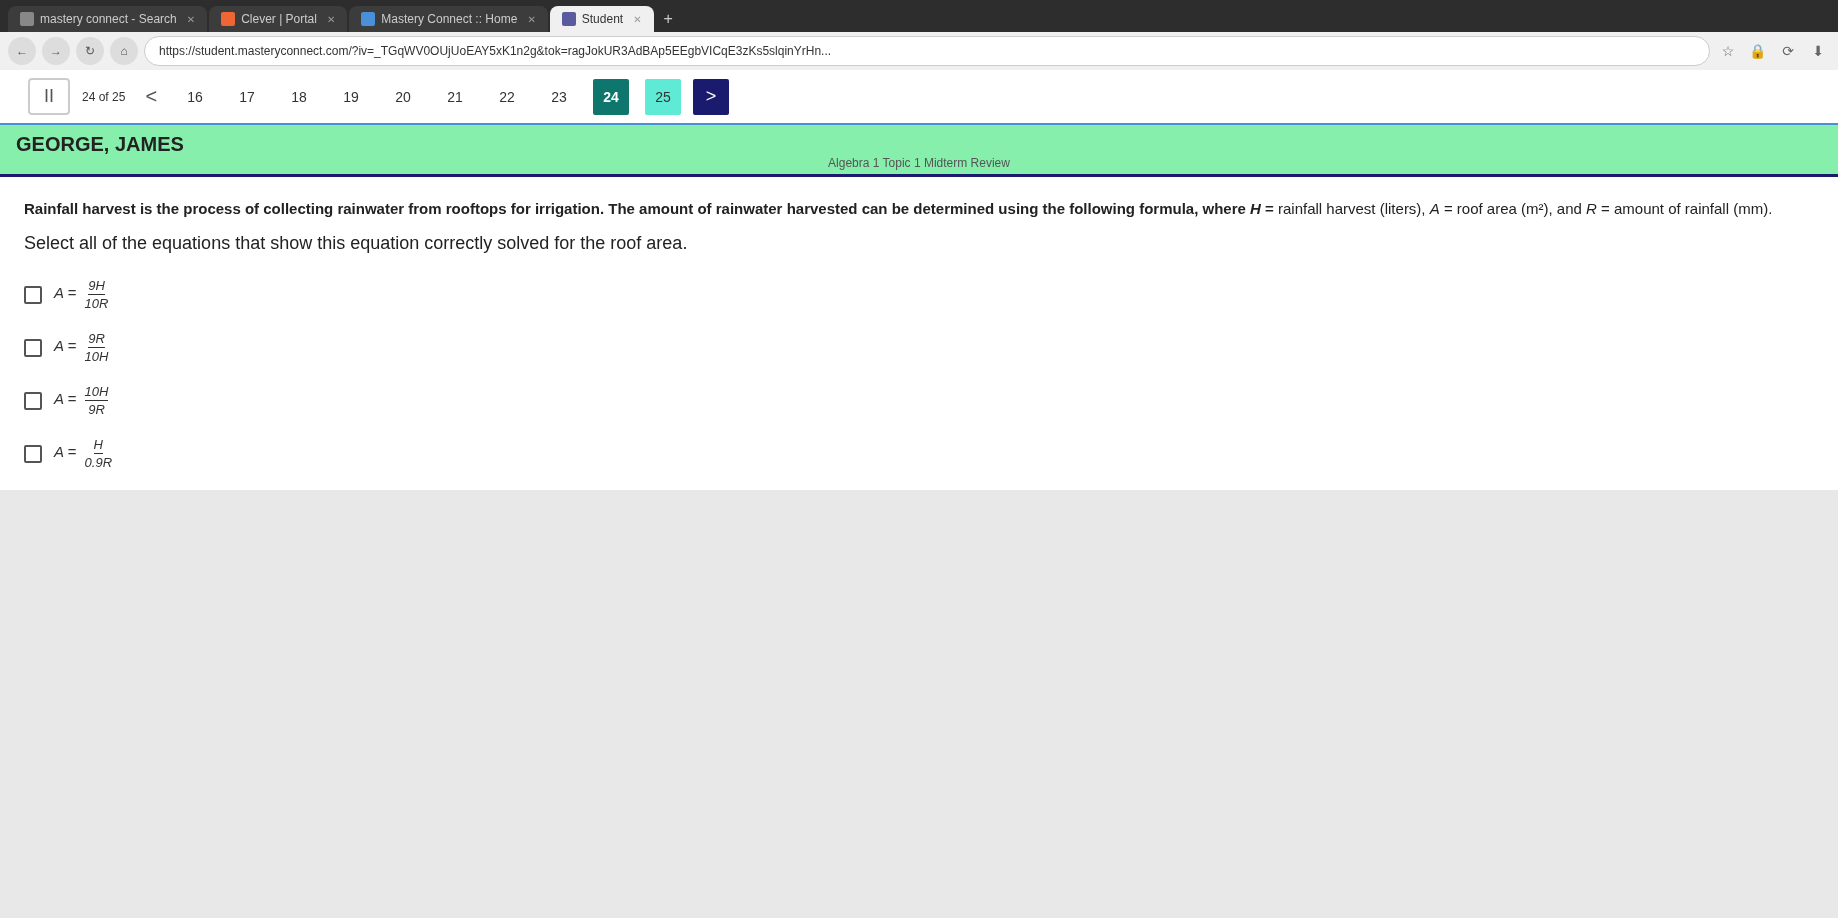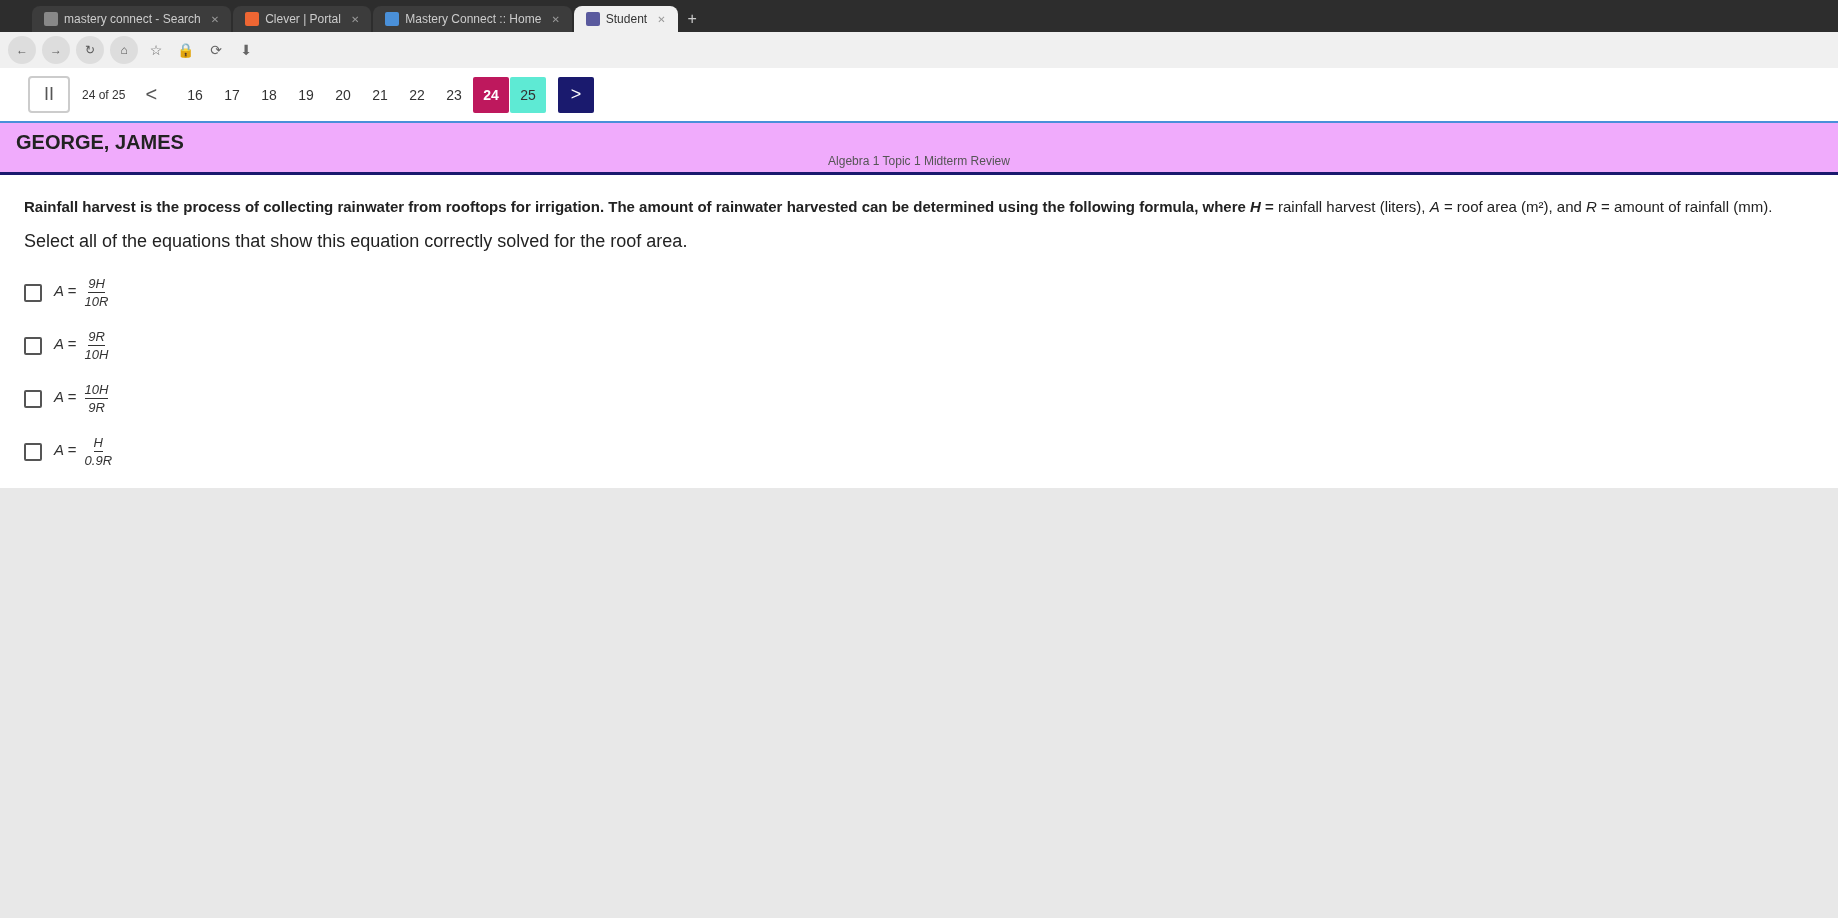--- a/index.html
+++ b/index.html
@@ -9,21 +9,20 @@
     .browser-chrome {
       background: #2d2d2d;
       padding: 6px 0 0 0;
       width: 100%;
     }
     .tab-bar {
       display: flex;
       align-items: flex-end;
       padding: 0 8px;
       gap: 2px;
-      margin-left: 24px;
     }
     .tab {
       display: flex;
       align-items: center;
       background: #3c3c3c;
       color: #ccc;
       padding: 6px 12px;
       border-radius: 8px 8px 0 0;
       font-size: 12px;
       gap: 6px;
@@ -113,53 +112,53 @@
       font-weight: 500;
     }
     .nav-arrow {
       font-size: 20px;
       color: #555;
       cursor: pointer;
       padding: 4px 8px;
     }
     .question-numbers {
       display: flex;
-      gap: 1px;
+      gap: 16px;
       align-items: flex-start;
     }
     .q-num {
       width: 36px; height: 36px;
       display: flex; align-items: center; justify-content: center;
       font-size: 14px;
       color: #333;
       cursor: pointer;
       border-radius: 2px;
     }
     .q-num.active {
-      background: #be185d;
+      background: #0f766e;
       color: white;
       font-weight: bold;
     }
     .q-num.next-active {
       background: #5eead4;
       color: #333;
     }
     .q-nav-next {
       background: #1a1a6e;
       color: white;
       width: 36px; height: 36px;
       display: flex; align-items: center; justify-content: center;
       border-radius: 2px;
       font-size: 18px;
       cursor: pointer;
     }
 
     
     .student-info {
-      background: #f0abfc;
+      background: #86efac;
       padding: 8px 16px 4px 16px;
     }
     .student-name {
       font-size: 20px;
       font-weight: bold;
       color: #222;
     }
     .student-course {
       font-size: 12px;
       color: #555;
@@ -262,20 +261,21 @@
       <span class="tab-close">✕</span>
     </div>
     <span class="tab-new">+</span>
   </div>
 
   <div class="address-bar-row">
     <div class="nav-btn">←</div>
     <div class="nav-btn">→</div>
     <div class="nav-btn">↻</div>
     <div class="nav-btn">⌂</div>
+    <input class="address-input" type="text" value="https://student.masteryconnect.com/?iv=_TGqWV0OUjUoEAY5xK1n2g&amp;tok=ragJokUR3AdBAp5EEgbVICqE3zKs5slqinYrHn..." style="">
     <div class="addr-icons">
       <div class="addr-icon">☆</div>
       <div class="addr-icon">🔒</div>
       <div class="addr-icon">⟳</div>
       <div class="addr-icon">⬇</div>
     </div>
   </div>
 </div>
 
 <div class="question-nav-bar">

